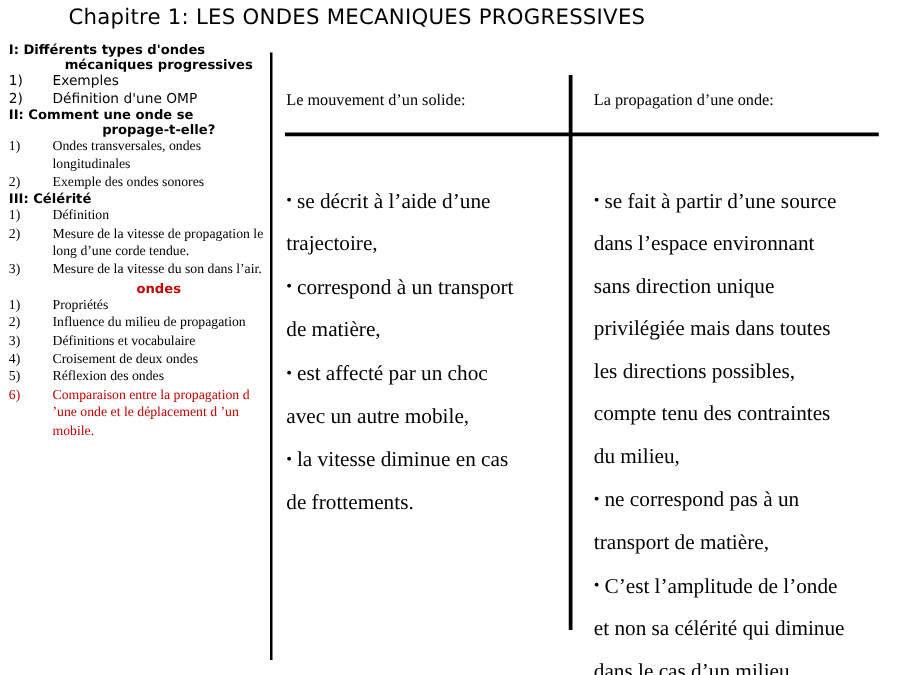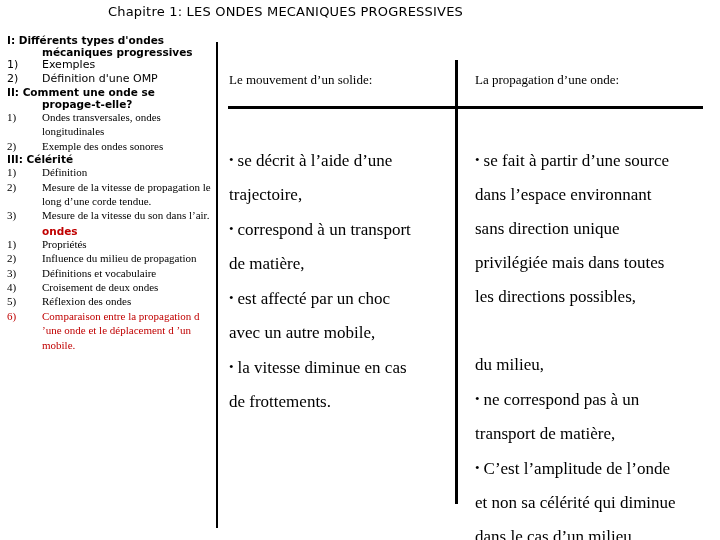--- a/index.html
+++ b/index.html
@@ -1,27 +1,27 @@
 <!DOCTYPE html>
 <html><head>
 <meta charset="utf-8">
 <style>
   html, body { margin:0; padding:0; background:#ffffff; }
   body { width:720px; height:540px; position:relative; overflow:hidden; color:#000; }
   .title {
     position:absolute; left:0; top:4px; width:585px; text-align:center;
-    font-family:"DejaVu Sans", sans-serif; font-size:13px; letter-spacing:0.2px;
+    font-family:"DejaVu Sans", sans-serif; font-size:17px; letter-spacing:0.2px;
   }
   .title span { display:inline-block; transform:translateX(-7px); }
   .outline { position:absolute; left:7px; top:34px; width:205px; }
   .sec {
     font-family:"DejaVu Sans", sans-serif; font-size:10.5px; font-weight:bold;
     line-height:12px; margin:0;
   }
-  .sec .cont { display:block; padding-left:35px; }
+  .sec .cont { display:block; padding-left:35px;text-align:center; }
   .item {
     display:flex; font-family:"Liberation Serif", serif; font-size:11px; line-height:14.4px;
   }
   .item .num { width:35px; flex:none; }
   .item .txt { flex:1; }
   .item.sans { font-family:"DejaVu Sans", sans-serif; font-size:11px; line-height:14px; }
   .red { color:#c00000; }
   .vline-thin { position:absolute; left:216px; top:42px; width:1.5px; height:486px; background:#000; }
   .vline-thick { position:absolute; left:455px; top:60px; width:3px; height:444px; background:#000; }
   .hline { position:absolute; left:228px; top:106px; width:475px; height:3px; background:#000; }
@@ -125,21 +125,21 @@
   <div><span class="bullet">•</span><span>la vitesse diminue en cas</span><br><span>de frottements.</span></div>
 </div>
 
 <div class="colbody" style="left:475px; width:245px;">
   <div>
     <span class="bullet">•</span><span>se fait à partir d’une source</span><br>
     <span>dans l’espace environnant</span><br>
     <span>sans direction unique</span><br>
     <span>privilégiée mais dans toutes</span><br>
     <span>les directions possibles,</span><br>
-    <br>
+    <span>compte tenu des contraintes</span><br>
     <span>du milieu,</span>
   </div>
   <div>
     <span class="bullet">•</span><span>ne correspond pas à un</span><br>
     <span>transport de matière,</span>
   </div>
   <div>
     <span class="bullet">•</span><span>C’est l’amplitude de l’onde</span><br>
     <span>et non sa célérité qui diminue</span><br>
     <span>dans le cas d’un milieu</span><br>

